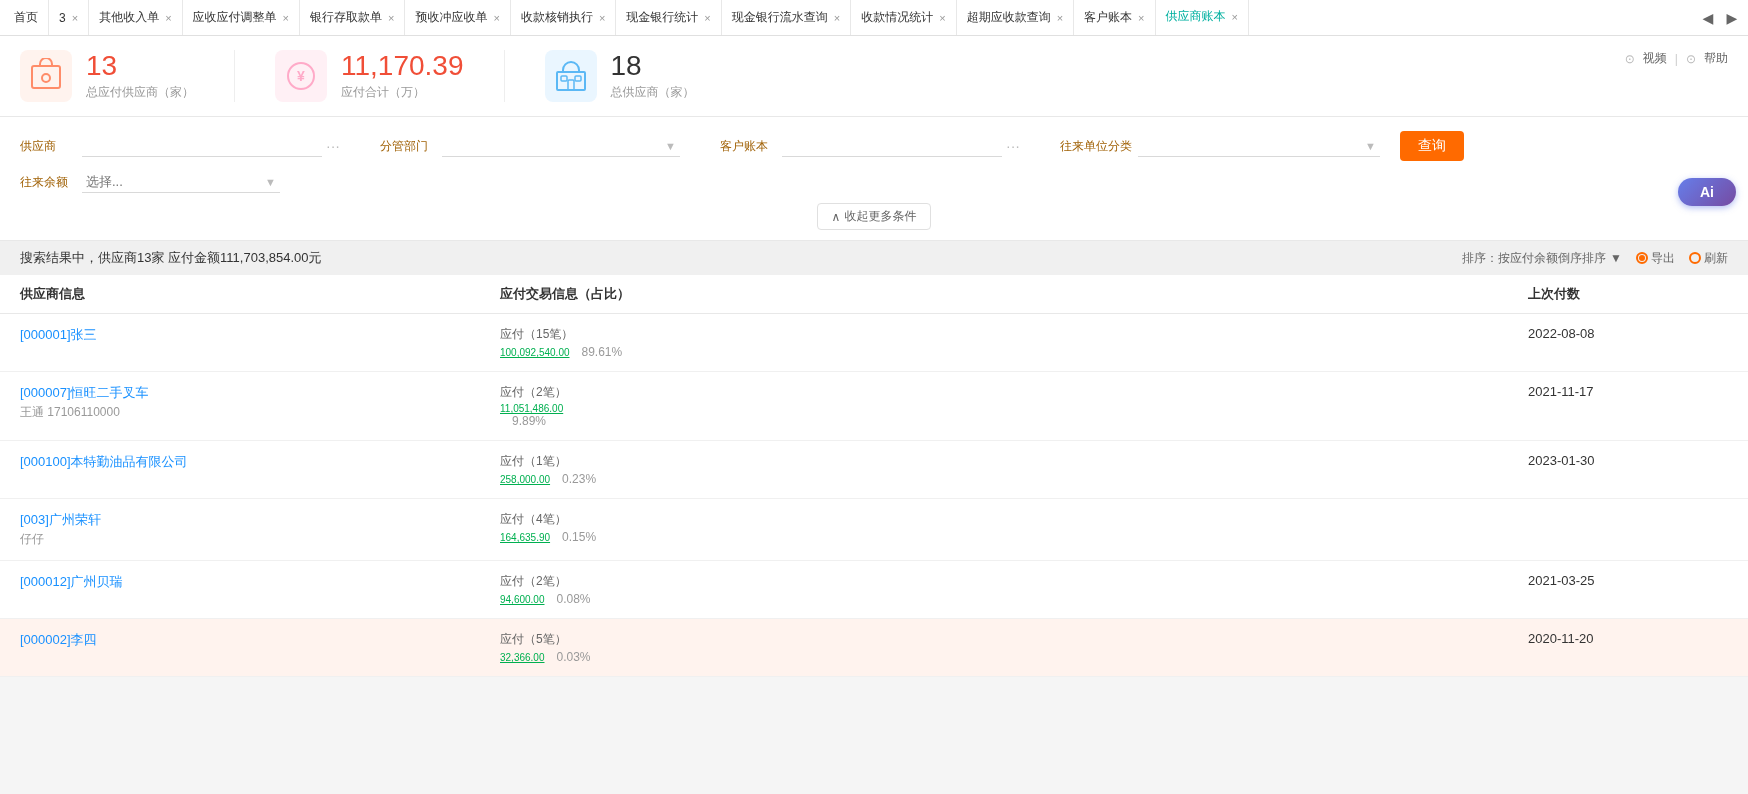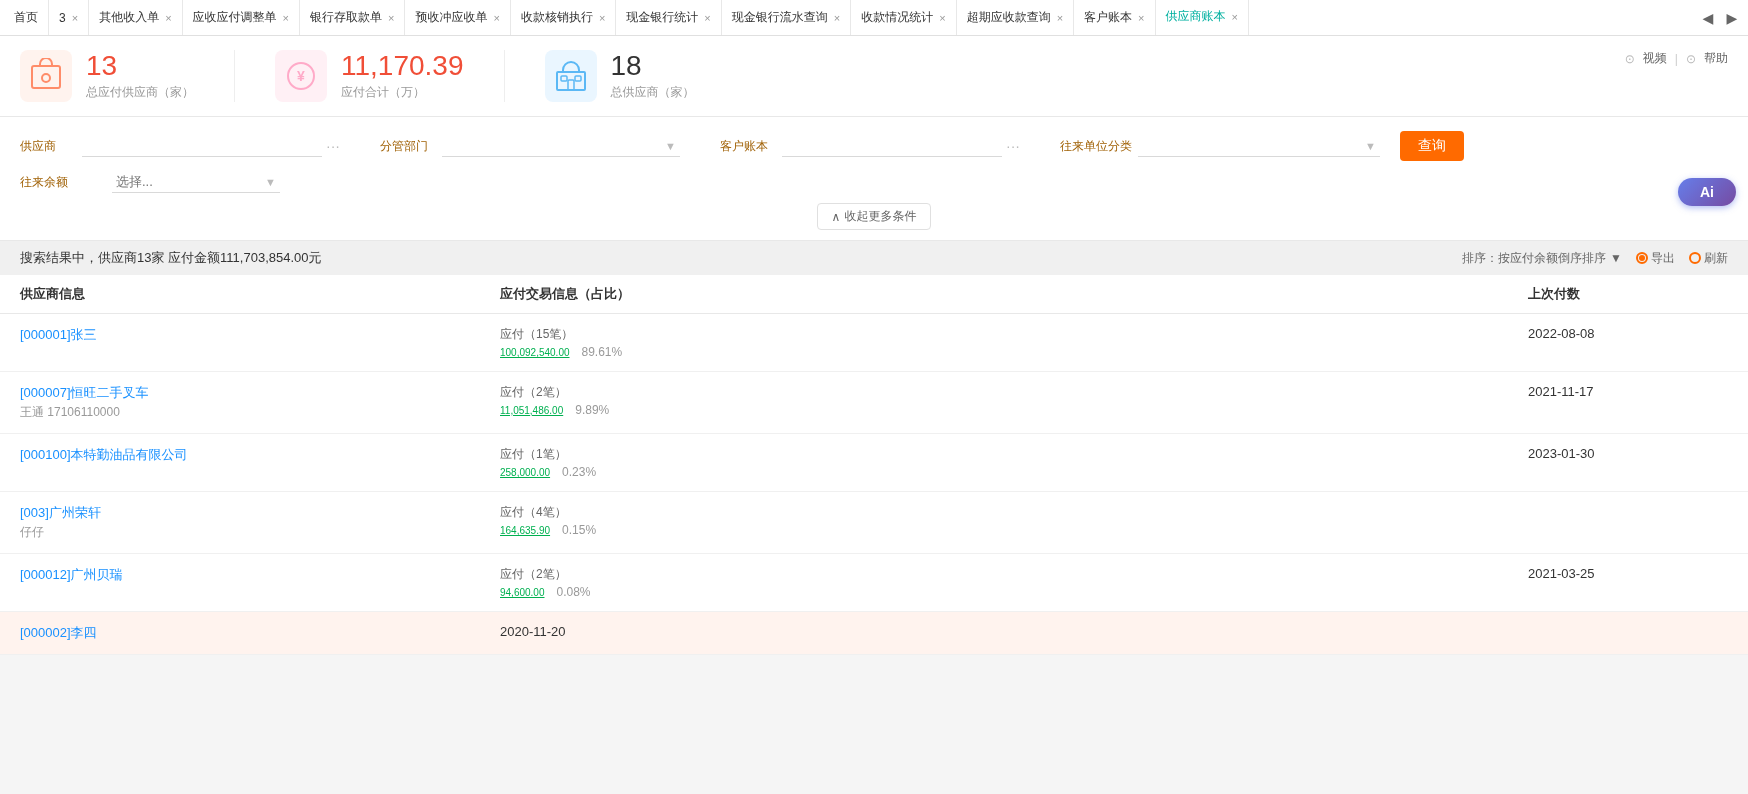--- a/index.html
+++ b/index.html
@@ -422,21 +422,21 @@
       </div>
     </div>
 
     <button class="search-btn">查询</button>
   </div>
 
   <div class="search-row">
 
     <div class="search-field" style="max-width:260px;">
       <span class="field-label">往来余额</span>
-      <div class="field-select-wrapper" style="width:140px;margin-left:30px;">
+      <div class="field-select-wrapper" style="width:140px;">
         <input type="text" placeholder="选择..." style="">
         <span class="chevron-down">▼</span>
       </div>
     </div>
   </div>
 
   <div style="text-align:center; margin-top:4px;">
     <div class="collapse-btn">
       <span>∧</span>
       <span>收起更多条件</span>
@@ -477,21 +477,21 @@
             <a class="payable-amount" href="#">100,092,540.00</a>
             <span class="payable-pct">89.61%</span>
           </div>
         </div>
         <div><span class="last-pay-date">2022-08-08</span></div>
       </div>
       <div class="table-row">
         <div><a class="supplier-link" href="#">[000007]恒旺二手叉车</a><div class="supplier-sub">王通  17106110000</div></div>
         <div>
           <div class="payable-label">应付（2笔）</div>
-          <div style="display: flex; align-items: center;">
+          <div style="display: flex; align-items: flex-start; flex-direction: column;">
             <a class="payable-amount" href="#">11,051,486.00</a>
             <span class="payable-pct">9.89%</span>
           </div>
         </div>
         <div><span class="last-pay-date">2021-11-17</span></div>
       </div>
       <div class="table-row">
         <div><a class="supplier-link" href="#">[000100]本特勤油品有限公司</a></div>
         <div>
           <div class="payable-label">应付（1笔）</div>
@@ -519,18 +519,25 @@
           <div class="payable-label">应付（2笔）</div>
           <div style="display: flex; align-items: baseline;">
             <a class="payable-amount" href="#">94,600.00</a>
             <span class="payable-pct">0.08%</span>
           </div>
         </div>
         <div><span class="last-pay-date">2021-03-25</span></div>
       </div>
       <div class="table-row highlighted">
         <div><a class="supplier-link" href="#">[000002]李四</a></div>
+        <div>
+          <div class="payable-label">应付（5笔）</div>
+          <div style="display: flex; align-items: baseline;">
+            <a class="payable-amount" href="#">32,366.00</a>
+            <span class="payable-pct">0.03%</span>
+          </div>
+        </div>
         <div><span class="last-pay-date">2020-11-20</span></div>
       </div>
     </div>
 </div>
 
 <div class="ai-btn">Ai</div>
 
 </body></html>

